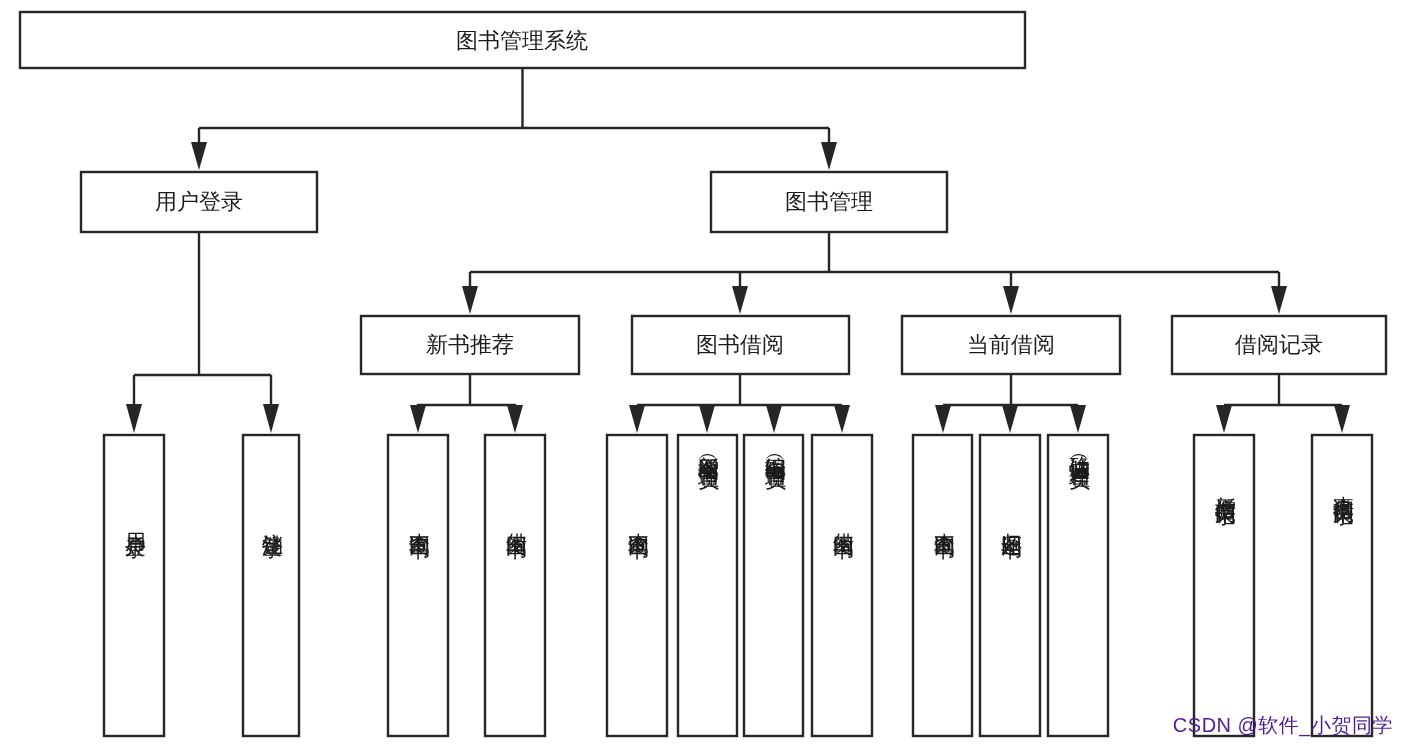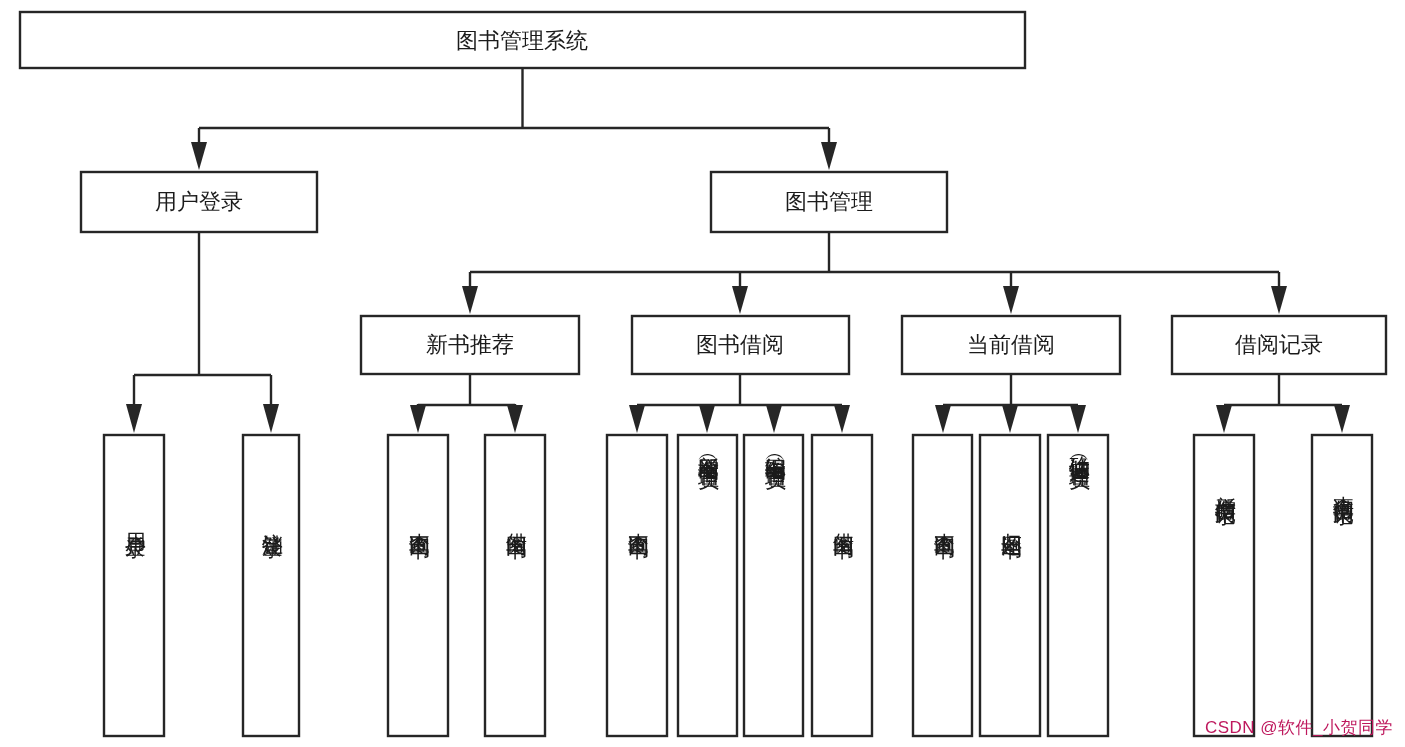--- a/index.html
+++ b/index.html
@@ -53,22 +53,22 @@
     font-size: 21px;
     writing-mode: vertical-rl;
     text-orientation: upright;
     letter-spacing: 2px;
   }
   .watermark {
     position: absolute;
     right: 12px;
     bottom: 8px;
     font-family: "Liberation Sans", "DejaVu Sans", sans-serif;
-    font-size: 17px;
-    color: #be185d;
+    font-size: 20px;
+    color: #4c1d95;
     letter-spacing: 0.5px;
     user-select: none;
     pointer-events: none;
   }
 </style>
 </head>
 <body>
 
 <div id="diagram-root">
 

